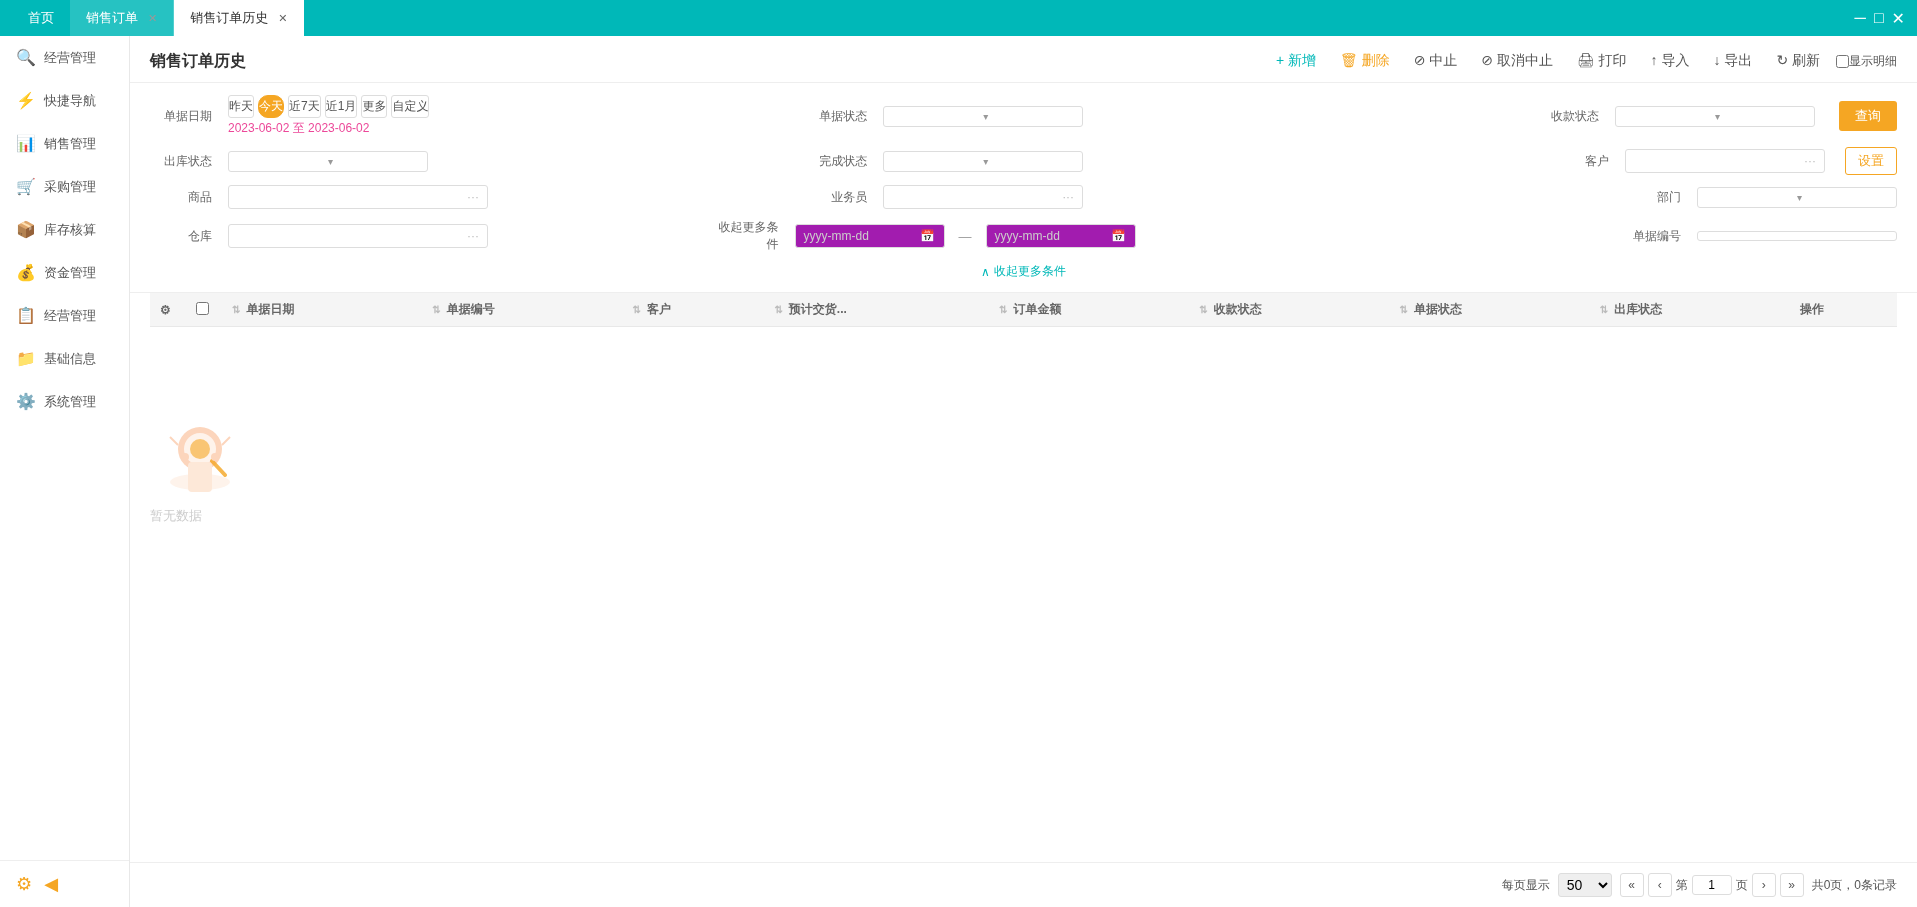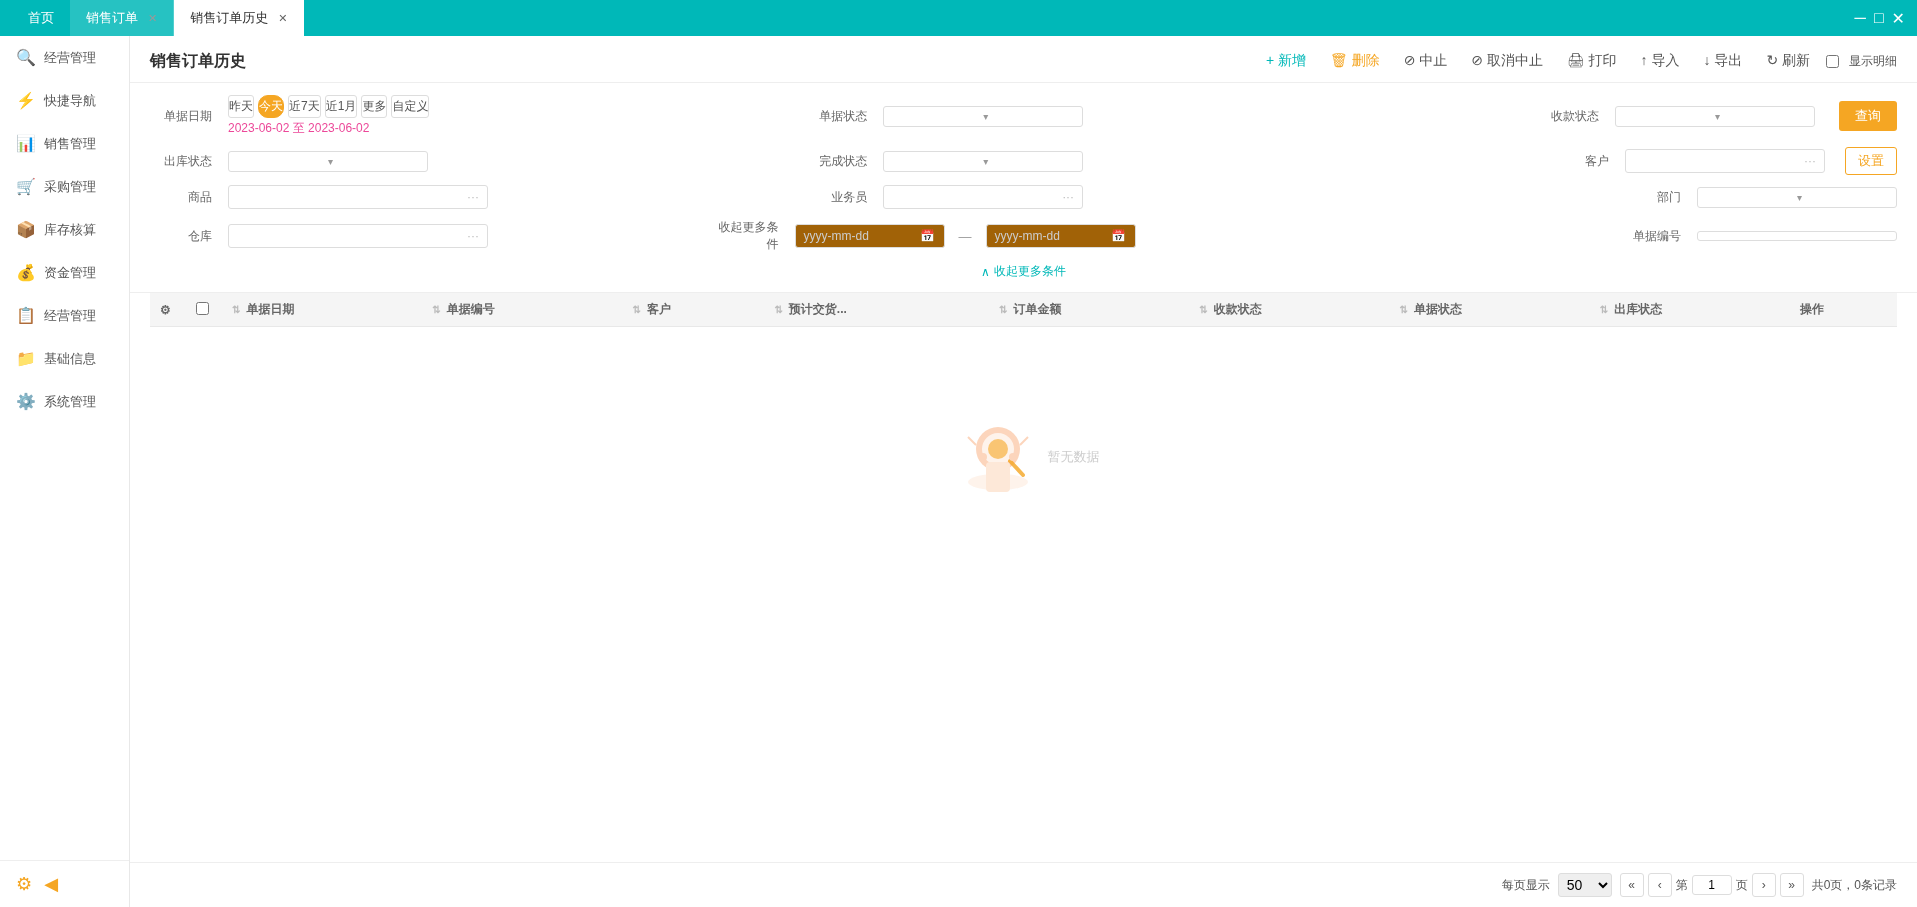--- a/index.html
+++ b/index.html
@@ -30,50 +30,50 @@
 
     
     .page-header { display: flex; align-items: center; justify-content: space-between; padding: 12px 20px 8px; border-bottom: 1px solid #eee; flex-shrink: 0; }
     .page-title { font-size: 16px; font-weight: bold; color: #333; }
     .toolbar { display: flex; align-items: center; gap: 8px; }
     .toolbar-btn { display: flex; align-items: center; gap: 4px; padding: 4px 8px; font-size: 14px; color: #555; cursor: pointer; border: none; background: none; }
     .toolbar-btn.new { color: #00b8b8; }
     .toolbar-btn.delete { color: #f5a623; }
     .btn-query { background: #f5a623; color: #fff; border: none; padding: 6px 16px; border-radius: 3px; cursor: pointer; font-size: 13px; }
     .btn-settings { background: #fff; color: #f5a623; border: 1px solid #f5a623; padding: 4px 12px; border-radius: 3px; cursor: pointer; font-size: 13px; }
-    .checkbox-label { display: flex; align-items: center; gap: 10px; font-size: 12px; color: #555; }
+    .checkbox-label { display: flex; align-items: center; gap: 0; font-size: 12px; color: #555; }
 
     
     .filter-area { padding: 12px 20px; border-bottom: 1px solid #eee; flex-shrink: 0; }
     .filter-row { display: flex; align-items: center; margin-bottom: 10px; gap: 0; }
     .filter-label { width: 70px; color: #666; font-size: 12px; flex-shrink: 0; text-align: right; padding-right: 8px; }
     .date-range-btns { display: flex; gap: 4px; align-items: center; }
     .date-btn { padding: 2px 0; border: 1px solid #ddd; border-radius: 3px; cursor: pointer; font-size: 12px; color: #555; background: #fff; }
     .date-btn.active { background: #f5a623; color: #fff; border-color: #f5a623; border-radius: 10px; }
     .date-text { font-size: 12px; color: #ec4899; margin-top: 2px; }
     .filter-select { display: flex; align-items: center; border: 1px solid #ddd; border-radius: 3px; padding: 4px 8px; min-width: 200px; background: #fff; cursor: pointer; }
     .filter-select span { flex: 1; font-size: 12px; color: #999; }
     .filter-select .arrow { font-size: 10px; color: #999; }
     .filter-input { border: 1px solid #ddd; border-radius: 3px; padding: 4px 8px; min-width: 200px; background: #fff; font-size: 12px; color: #999; display: flex; align-items: center; justify-content: flex-end; }
     .filter-input .dots { color: #bbb; }
     .filter-col { display: flex; align-items: center; flex: 1; gap: 8px; }
-    .date-input { border: 1px solid #ddd; border-radius: 3px; padding: 4px 8px; width: 150px; background: #a16207; font-size: 12px; color: #ccc; display: flex; align-items: flex-end; gap: 4px; }
+    .date-input { border: 1px solid #ddd; border-radius: 3px; padding: 4px 8px; width: 150px; background: #a21caf; font-size: 12px; color: #ccc; display: flex; align-items: flex-end; gap: 4px; }
     .collapse-link { display: flex; align-items: center; justify-content: center; font-size: 12px; color: #00b8b8; cursor: pointer; gap: 4px; margin-top: 4px; }
 
     
     .table-area { flex: 1; overflow: auto; padding: 0 20px; }
     .data-table { width: 100%; border-collapse: collapse; }
     .data-table thead tr { background: #f5f5f5; }
     .data-table th { padding: 8px 10px; text-align: left; font-size: 12px; color: #666; border-bottom: 1px solid #e8e8e8; white-space: nowrap; }
     .table-header-row { display: flex; align-items: center; gap: 6px; }
     .gear-col { width: 36px; text-align: center; }
     .check-col { width: 36px; text-align: center; }
 
     
-    .empty-state { display: flex; flex-direction: row; align-items: center; justify-content: center; padding: 80px 0; }
+    .empty-state { display: flex; flex-direction: column; justify-content: center; padding: 80px 0; }
     .empty-text { color: #ccc; font-size: 13px; }
 
     
     .pagination { display: flex; align-items: center; justify-content: flex-end; padding: 10px 20px; border-top: 1px solid #eee; gap: 8px; font-size: 12px; color: #555; flex-shrink: 0; }
     .pagination select { border: 1px solid #ddd; border-radius: 3px; padding: 2px 4px; font-size: 14px; }
     .pagination .page-nav { display: flex; align-items: center; gap: 4px; }
     .page-nav-btn { width: 24px; height: 24px; display: flex; align-items: center; justify-content: center; border: 1px solid #ddd; border-radius: 3px; cursor: pointer; font-size: 12px; color: #555; background: #fff; }
     .page-input { border: 1px solid #ddd; border-radius: 3px; padding: 2px 6px; width: 40px; text-align: center; font-size: 12px; }
 
     

